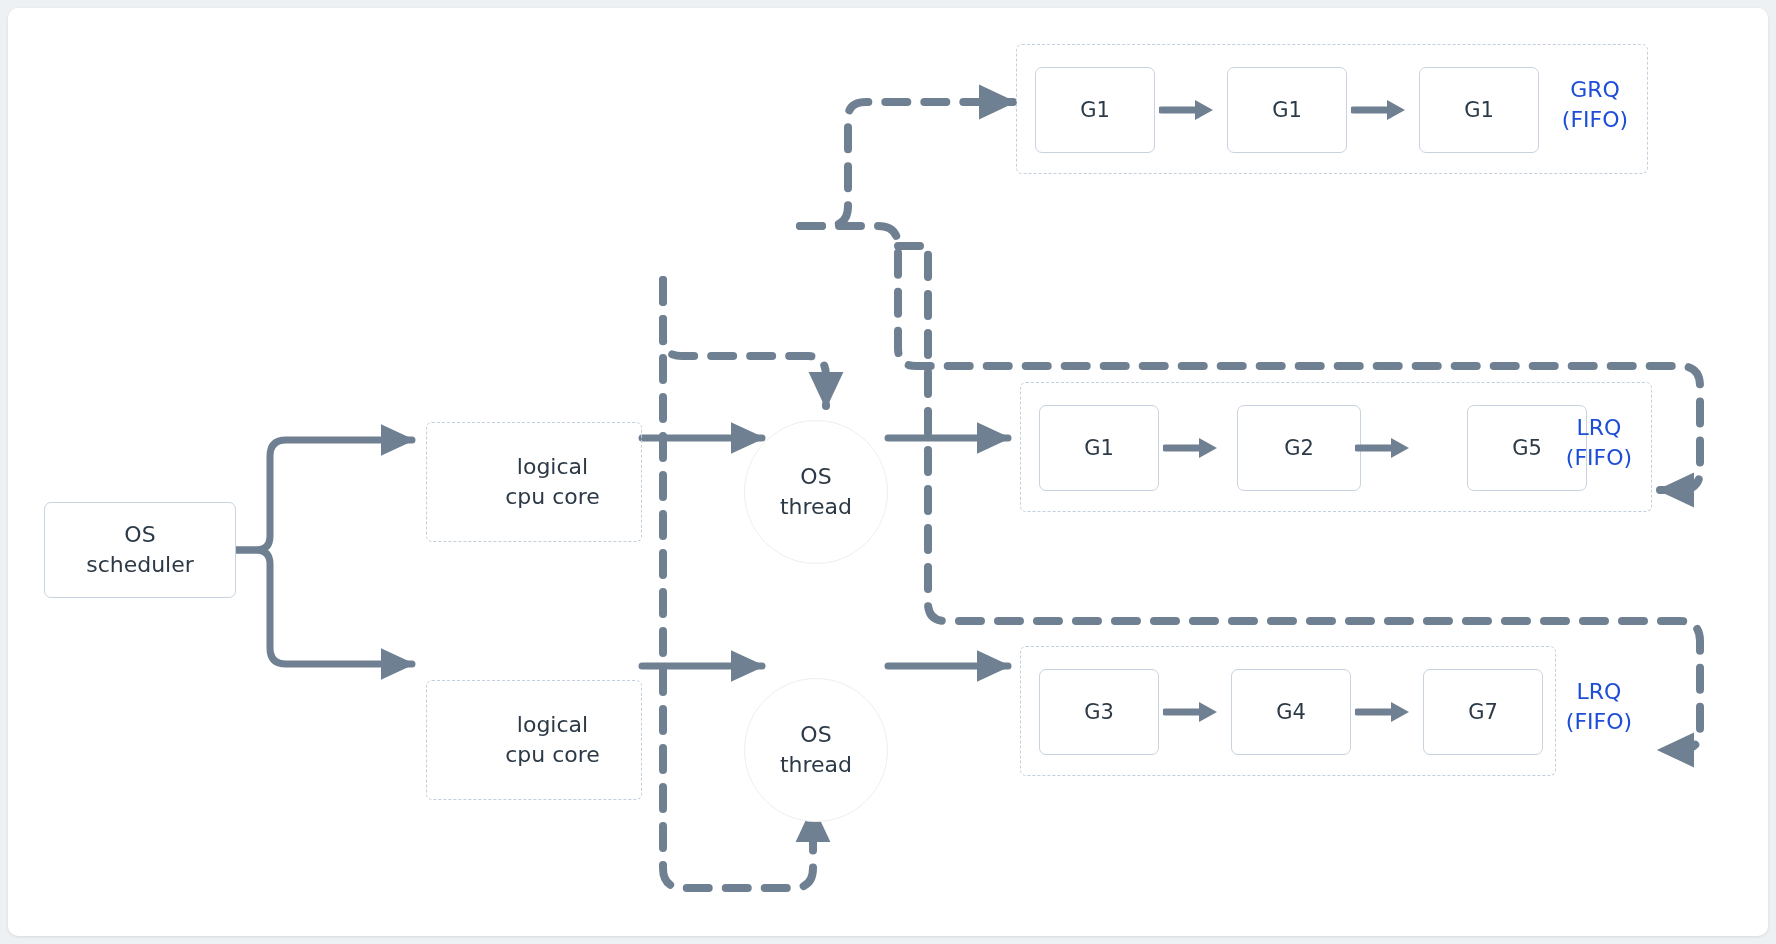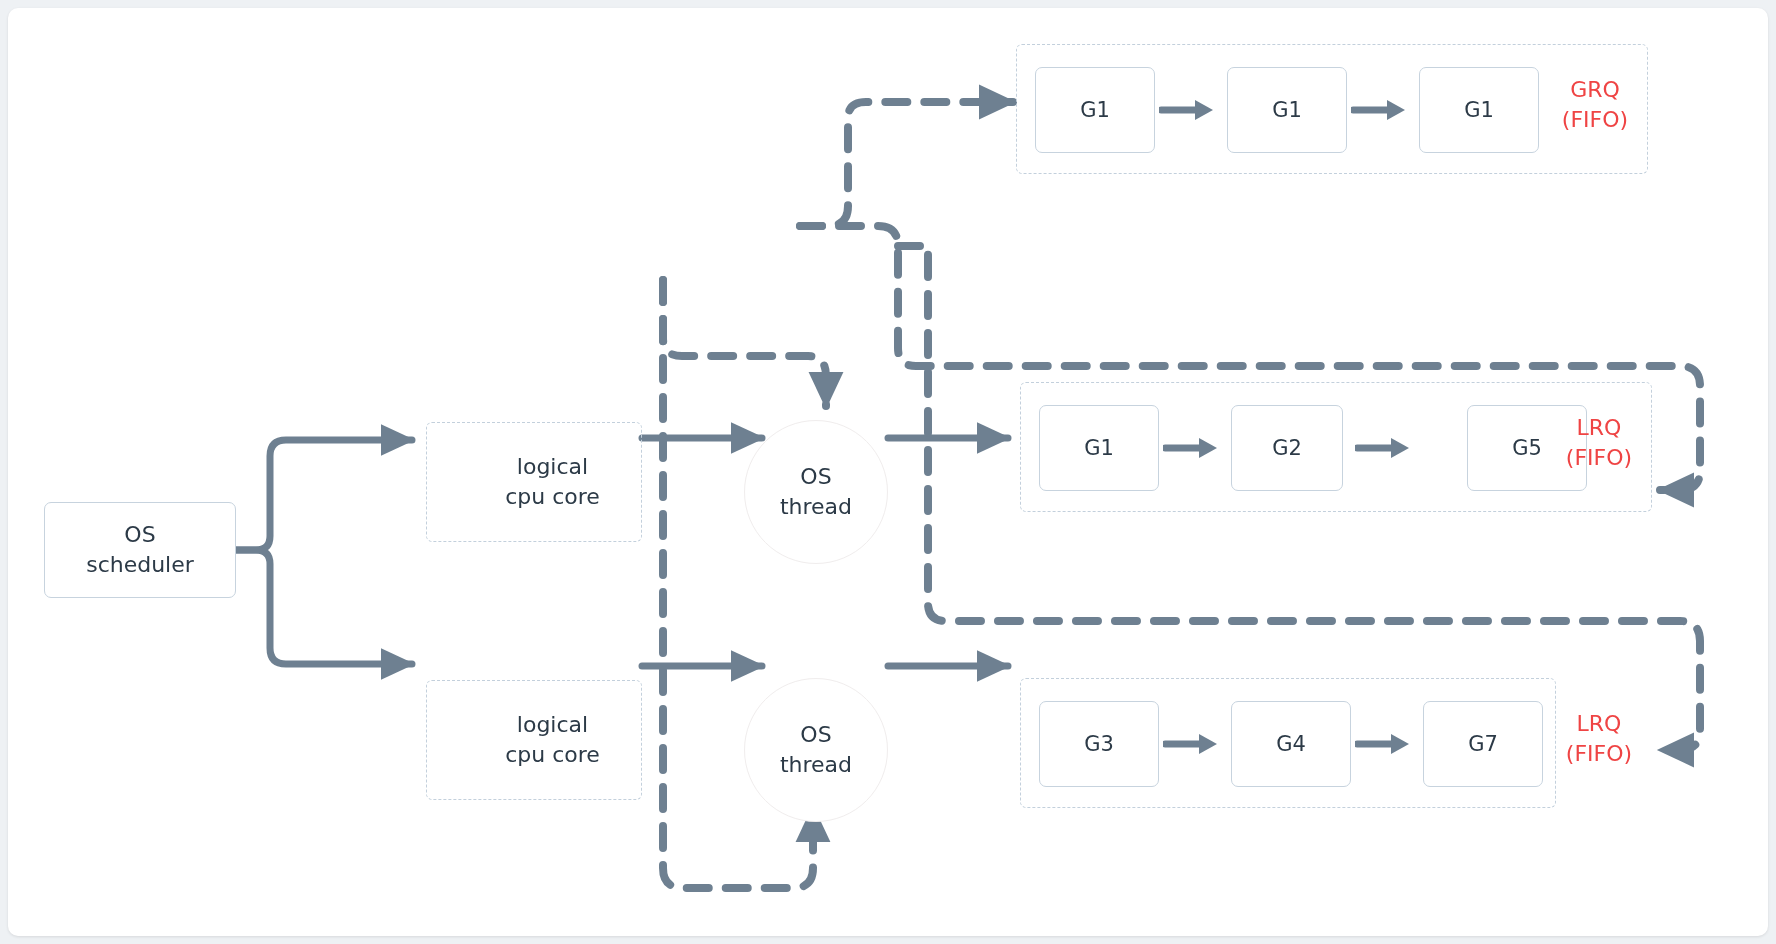--- a/index.html
+++ b/index.html
@@ -62,21 +62,21 @@
   .queue-wrap{
     position:absolute;
     box-sizing:border-box;
     border:1.8px dashed #c3d0dc;
     border-radius:6px;
     padding-left:40px;
   }
   .qlabel{
     position:absolute;
     font-size:22px;
-    color:#ef4444;
+    color:#1d4ed8;
     text-align:center;
     line-height:1.35;
     white-space:pre-line;
   }
 </style>
 </head>
 <body>
 
 <div id="canvas">
 
@@ -146,31 +146,31 @@
     <div class="qlabel" style="left:532px;top:30px;width:92px;">GRQ
 (FIFO)</div>
   </div>
 
   <div class="queue-wrap" style="left:1012px;top:374px;width:632px;height:130px;">
     <div class="node gbox" style="left:18px;top:22px;width:120px;height:86px;">G1</div>
     <svg style="position:absolute;left:142px;top:52px;width:56px;height:26px;">
       <line x1="2" y1="13" x2="38" y2="13" stroke="#6e8091" stroke-width="7" stroke-linecap="round"></line>
       <path d="M 36 3 L 54 13 L 36 23 z" fill="#6e8091"></path>
     </svg>
-    <div class="node gbox" style="left:210px;top:22px;width:112px;height:86px;">G2</div>
+    <div class="node gbox" style="left:216px;top:22px;width:124px;height:86px;">G2</div>
     <svg style="position:absolute;left:334px;top:52px;width:56px;height:26px;">
       <line x1="2" y1="13" x2="38" y2="13" stroke="#6e8091" stroke-width="7" stroke-linecap="round"></line>
       <path d="M 36 3 L 54 13 L 36 23 z" fill="#6e8091"></path>
     </svg>
     <div class="node gbox" style="left:402px;top:22px;width:120px;height:86px;margin-left:44px;">G5</div>
     <div class="qlabel" style="left:532px;top:30px;width:92px;">LRQ
 (FIFO)</div>
   </div>
 
-  <div class="queue-wrap" style="left:1012px;top:670px;width:536px;height:130px;">
+  <div class="queue-wrap" style="left:1012px;top:638px;width:536px;height:130px;">
     <div class="node gbox" style="left:18px;top:22px;width:120px;height:86px;">G3</div>
     <svg style="position:absolute;left:142px;top:52px;width:56px;height:26px;">
       <line x1="2" y1="13" x2="38" y2="13" stroke="#6e8091" stroke-width="7" stroke-linecap="round"></line>
       <path d="M 36 3 L 54 13 L 36 23 z" fill="#6e8091"></path>
     </svg>
     <div class="node gbox" style="left:210px;top:22px;width:120px;height:86px;">G4</div>
     <svg style="position:absolute;left:334px;top:52px;width:56px;height:26px;">
       <line x1="2" y1="13" x2="38" y2="13" stroke="#6e8091" stroke-width="7" stroke-linecap="round"></line>
       <path d="M 36 3 L 54 13 L 36 23 z" fill="#6e8091"></path>
     </svg>

